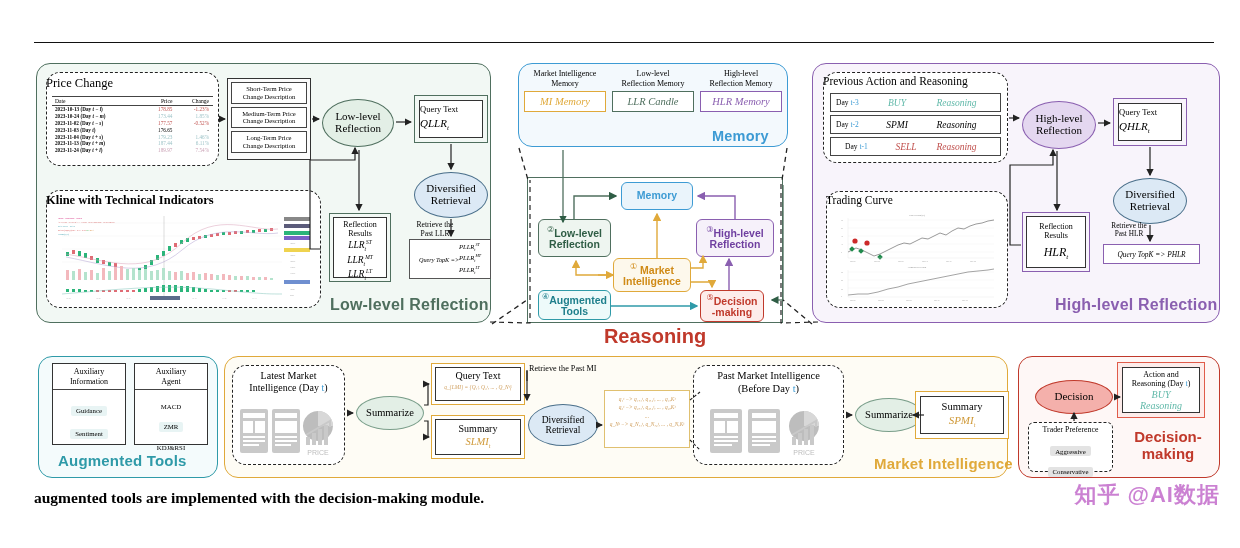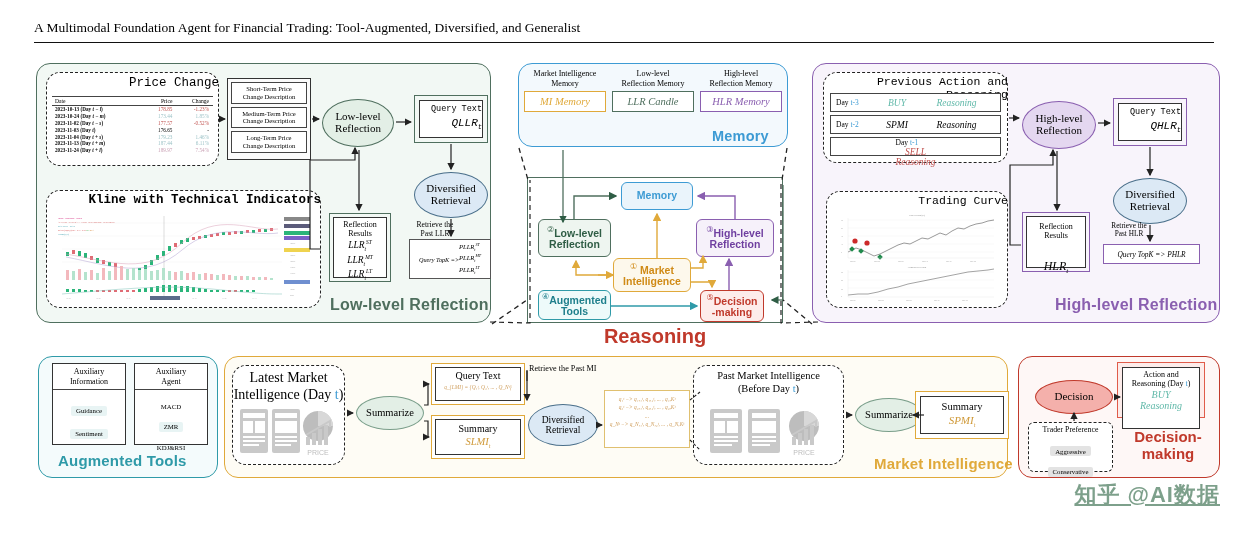--- a/index.html
+++ b/index.html
@@ -27,21 +27,21 @@
     position:absolute; font-weight:bold; font-size:15px;
     font-family:"Liberation Sans", sans-serif; letter-spacing:.2px;
   }
   .dashbox {
     position:absolute; border:1.6px dashed #222; border-radius:14px;
     background:#fff;
   }
   .solidbox {
     position:absolute; border:1.4px solid #333; background:#fff;
   }
-  .ttl { text-align:right; font-family:Liberation Mono, monospace; }
+  .ttl { text-align:left; font-family:Liberation Serif, serif; }
 
   
   .ellipse {
     position:absolute; border-radius:50%;
     display:flex; flex-direction:column; align-items:center; justify-content:center;
     text-align:center; line-height:1.08;
   }
 
   
   svg.wires { position:absolute; left:0; top:0; width:1240px; height:548px;
@@ -79,29 +79,28 @@
   }
   .chipg { background:#e3e3e3; }
 
   #caption {
     position:absolute; left:34px; top:488px; width:1190px;
     font-family:"Liberation Serif", serif; font-weight:bold; font-size:15.5px;
     line-height:1.35;
   }
   #watermark {
     position:absolute; right:20px; top:480px; font-size:22px; font-weight:bold;
-    color:#14532d; opacity:.55; font-family:"Liberation Sans", sans-serif;
-    letter-spacing:1px; pointer-events:none;text-decoration:underline;
+    color:#a21caf; opacity:.55; font-family:"Liberation Sans", sans-serif;
+    letter-spacing:1px; pointer-events:none;
   }
 </style>
 </head>
 <body>
 
 <div id="pg-header">
-  <span>A Multimodal Foundation Agent for Financial Trading: Tool-Augmented, Diversified, and Generalist</span>
 </div>
 <div style="position:absolute;left:34px;top:42px;width:1180px;height:1px;background:#111;"></div>
 
 <div class="panel" style="left:36px;top:63px;width:455px;height:260px;border:1.8px solid #4f6f5e;background:#f2f8f4;"></div>
 <div class="panel-label" style="left:330px;top:296px;color:#4f6f5e;font-size:16px;">Low-level Reflection</div>
 
 <div class="dashbox" style="left:46px;top:72px;width:173px;height:94px;"></div>
 <div class="ttl" style="position:absolute;left:46px;top:76px;width:173px;font-size:12.5px;">Price Change</div>
 <div style="position:absolute;left:52px;top:96px;width:161px;">
   <table id="price-table">
@@ -421,21 +420,21 @@
     <div style="border: 1.3px solid rgb(68, 68, 68); background: rgb(255, 255, 255); margin-bottom: 3px; height: 19px; display: flex; align-items: center; padding: 0px 5px;">
       <span style="font-size:7.5px;width:40px;">Day <span style="color:#3d9bd4">t-3</span></span>
       <span class="mathit" style="font-size:9.5px;width:42px;text-align:center;color:#5fb8a8">BUY</span>
       <span class="mathit" style="font-size:9.5px;flex:1;text-align:center;color:#5fb8a8">Reasoning</span>
     </div>
     <div style="border: 1.3px solid rgb(68, 68, 68); background: rgb(255, 255, 255); margin-bottom: 3px; height: 19px; display: flex; align-items: center; padding: 0px 5px;">
       <span style="font-size:7.5px;width:40px;">Day <span style="color:#3d9bd4">t-2</span></span>
       <span class="mathit" style="font-size:9.5px;width:42px;text-align:center;color:#000000">SPMI</span>
       <span class="mathit" style="font-size:9.5px;flex:1;text-align:center;color:#000000">Reasoning</span>
     </div>
-    <div style="border: 1.3px solid rgb(68, 68, 68); background: rgb(255, 255, 255); margin-bottom: 3px; height: 19px; display: flex; align-items: center; padding: 0px 14px; flex-direction: column;">
+    <div style="border: 1.3px solid rgb(68, 68, 68); background: rgb(255, 255, 255); margin-bottom: 3px; height: 19px; display: flex; align-items: center; padding: 0px 14px;">
       <span style="font-size:7.5px;width:40px;">Day <span style="color:#3d9bd4">t-1</span></span>
       <span class="mathit" style="font-size:9.5px;width:42px;text-align:center;color:#c0504d">SELL</span>
       <span class="mathit" style="font-size:9.5px;flex:1;text-align:center;color:#c0504d">Reasoning</span>
     </div>
   </div>
 
 <div class="dashbox" style="left:826px;top:191px;width:182px;height:117px;"></div>
 <div class="ttl" style="position:absolute;left:826px;top:194px;width:182px;font-size:11.5px;">Trading Curve</div>
 <div class="curve-fig" style="left:834px;top:210px;width:166px;height:93px;">
   <svg width="166" height="93" viewBox="0 0 166 93">
@@ -520,21 +519,21 @@
 </div>
 <div class="solidbox" style="left:1103px;top:244px;width:97px;height:20px;border:1.3px solid #8a5fb0;display:flex;align-items:center;justify-content:center;">
   <span class="mathit" style="font-size:7.4px;">Query TopK  =&gt;  PHLR</span>
 </div>
 
 <div class="solidbox" style="left:1022px;top:212px;width:68px;height:60px;border:1.4px solid #8a5fb0;background:#f8f4fb;"></div>
 <div class="solidbox" style="left:1026px;top:216px;width:60px;height:52px;text-align:center;">
   <div style="font-size:8px;line-height:1.15;margin-top:5px;">
     Reflection<br>Results
   </div>
-  <div class="mathit" style="font-size:12px;margin-top:19px;">
+  <div class="mathit" style="font-size:12px;margin-top:5px;">
     <span>HLR</span><sub style="font-size:7px">t</sub>
   </div>
 </div>
 
 <div class="panel" style="left:38px;top:356px;width:180px;height:122px;border:1.6px solid #2f9aa8;background:#f4fbfc;"></div>
 <div class="panel-label" style="left:58px;top:452px;color:#2f9aa8;font-size:15px;">Augmented Tools</div>
 <div class="solidbox" style="left:52px;top:363px;width:74px;height:82px;">
   <div style="text-align:center;font-size:8px;line-height:1.2;padding:3px 0;border-bottom:1.3px solid #444;">
     Auxiliary<br>Information</div>
   <div id="aux-info-items" style="padding:4px 0;text-align:center;">
@@ -549,21 +548,21 @@
       <div style="margin: 2.5px 0px;"><span class="chip" style="background:transparent;">MACD</span></div>
       <div style="margin: 2.5px 0px;"><span class="chip" style="">ZMR</span></div>
       <div style="margin: 2.5px 0px;"><span class="chip" style="background:transparent;">KDJ&amp;RSI</span></div>
     </div>
 </div>
 
 <div class="panel" style="left:224px;top:356px;width:784px;height:122px;border:1.6px solid #e0a93a;background:#fefcf5;"></div>
 <div class="panel-label" style="left:874px;top:455px;color:#e0a93a;font-size:15px;">Market Intelligence</div>
 
 <div class="dashbox" style="left:232px;top:365px;width:113px;height:100px;"></div>
-<div style="position:absolute;left:232px;top:370px;width:113px;text-align:center;font-size:14px;line-height:1.2;">
+<div style="position:absolute;left:232px;top:370px;width:113px;text-align:center;font-size:10px;line-height:1.2;">
   Latest Market<br>Intelligence (Day <span style="color:#3d9bd4">t</span>)
 </div>
 <div style="position:absolute;left:238px;top:403px;width:102px;height:56px;">
   <svg width="102" height="56" viewBox="0 0 102 56">
     <g fill="#c9c9c9">
       <rect x="2" y="6" width="28" height="44" rx="2"></rect>
       <rect x="34" y="6" width="28" height="44" rx="2"></rect>
     </g>
     <g fill="#fff">
       <rect x="5" y="10" width="22" height="5"></rect>
@@ -675,21 +674,21 @@
 </div>
 
 <div class="panel" style="left:1018px;top:356px;width:202px;height:122px;border:1.6px solid #c0392b;background:#fef7f6;"></div>
 <div style="position:absolute;left:1120px;top:428px;width:96px;text-align:center;color:#c0392b;font-weight:bold;font-size:15px;line-height:1.15;font-family:'Liberation Sans',sans-serif;">
   Decision-<br>making
 </div>
 <div class="ellipse" style="left:1035px;top:380px;width:78px;height:34px;background:#f4b0ab;border:1.4px solid #c0392b;font-size:11px;">
   <span>Decision</span>
 </div>
 <div class="solidbox" style="left:1117px;top:362px;width:88px;height:56px;border:1.6px solid #e05b4a;background:#fdecea;"></div>
-<div class="solidbox" style="left:1122px;top:367px;width:78px;height:62px;text-align:center;">
+<div class="solidbox" style="left:1122px;top:367px;width:78px;height:46px;text-align:center;">
   <div style="font-size:8px;line-height:1.15;margin-top:2px;">
     Action and<br>Reasoning (Day <span style="color:#3d9bd4">t</span>)
   </div>
   <div class="mathit" style="font-size:10px;color:#5fb8a8;margin-top:1px;">BUY</div>
   <div class="mathit" style="font-size:10px;color:#5fb8a8;">Reasoning</div>
 </div>
 <div class="dashbox" style="left:1028px;top:422px;width:85px;height:50px;border-radius:6px;"></div>
 <div style="position:absolute;left:1028px;top:425px;width:85px;text-align:center;font-size:7.8px;">Trader Preference</div>
 <div id="pref-items" style="position:absolute;left:1028px;top:437px;width:85px;text-align:center;">
     <div style="margin: 2.5px 0px;"><span class="chip chipg">Aggressive</span></div>
@@ -797,14 +796,15 @@
     <path d="M527,181 L527,320 L783,320 L783,181" stroke-width="0"></path>
     <path d="M497,330 L596,330" stroke-width="0"></path>
   </g>
   <g stroke="#222" stroke-width="1.2" fill="none" stroke-dasharray="5,4">
     <path d="M490,322 L530,323 L530,180"></path>
     <path d="M818,322 L781,323 L781,180"></path>
   </g>
 </svg>
 
 <div id="caption">
+  <div>augmented tools are implemented with the decision-making module.</div>
 </div>
 <div id="watermark">知乎 @AI数据</div>
 
 </body></html>

